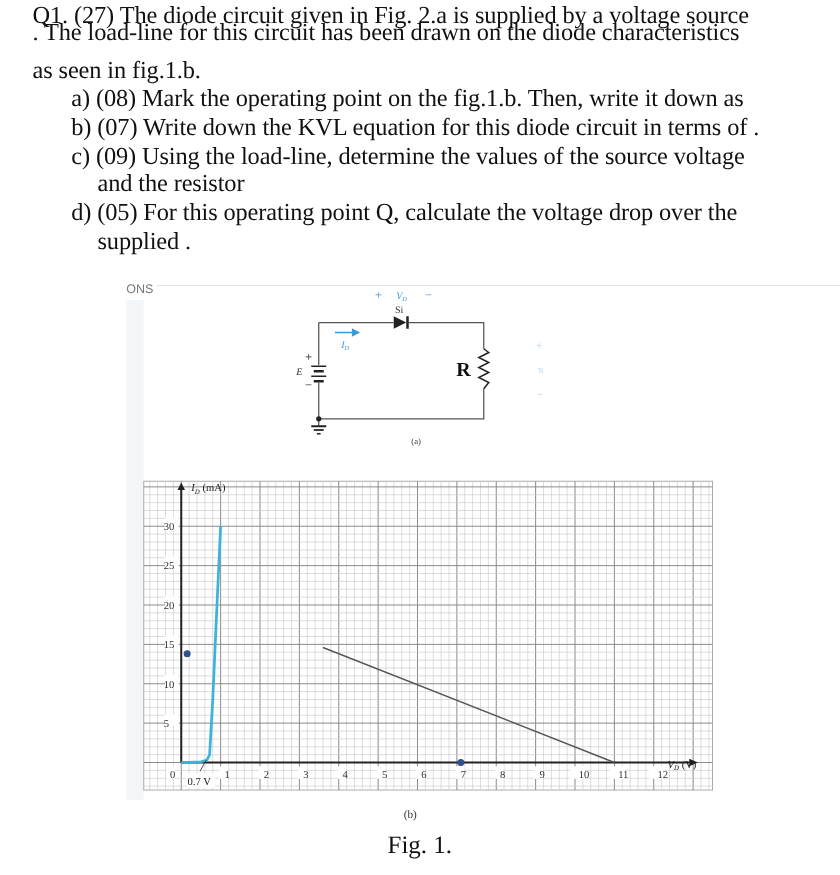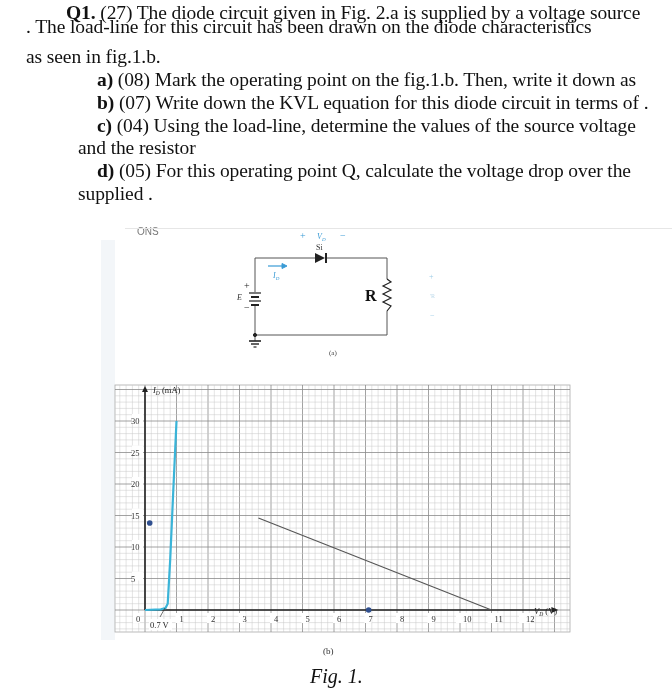--- a/index.html
+++ b/index.html
@@ -1,45 +1,45 @@
 <!DOCTYPE html>
 <html><head>
 <meta charset="utf-8">
 <style>
   html, body { margin:0; padding:0; background:#ffffff; }
   body { width:672px; height:700px; position:relative; overflow:hidden;
          font-family:"Liberation Serif", "DejaVu Serif", serif; color:#111; }
   .question { position:absolute; left:0; top:0; width:672px; }
   .line { position:absolute; font-size:19.5px; line-height:22px; white-space:nowrap; letter-spacing:-0.1px; }
-  .bold { font-weight:bold;margin-left:40px; }
-  .ons { position:absolute; left:101px; top:226px; font-family:"Liberation Sans", sans-serif; font-size:10px; color:#777;margin-left:36px; }
+  .bold { font-weight:normal; }
+  .ons { position:absolute; left:101px; top:226px; font-family:"Liberation Sans", sans-serif; font-size:10px; color:#777; }
   .ons-rule { position:absolute; left:125px; top:228px; width:547px; height:1px; background:#e6e6e6; }
   .side-shade { position:absolute; left:101px; top:240px; width:14px; height:400px; background:#f3f6f9; }
   .fig-b { position:absolute; left:323px; top:646px; font-size:9px; color:#333; }
-  .fig-cap { position:absolute; left:310px; top:665px; font-size:20px; color:#111;font-style:italic; }
+  .fig-cap { position:absolute; left:310px; top:665px; font-size:20px; color:#111; }
 </style>
 </head>
 <body>
 
 <div class="question">
   <div class="line" style="left:26px;top:2px;">
     <span class="bold">Q1.</span>
     <span>(27)</span><span> The diode circuit given in Fig. 2.a is supplied by a voltage source</span>
   </div>
   <div class="line" style="left:26px;top:16px;">. The load-line for this circuit has been drawn on the diode characteristics</div>
   <div class="line" style="left:26px;top:46px;">as seen in fig.1.b.</div>
 
   <div class="line" style="left:57px;top:69px;">
     <span class="bold">a)</span><span> (08) Mark the operating point on the fig.1.b. Then, write it down as</span>
   </div>
   <div class="line" style="left:57px;top:92px;">
     <span class="bold">b)</span><span> (07) Write down the KVL equation for this diode circuit in terms of .</span>
   </div>
   <div class="line" style="left:57px;top:115px;">
-    <span class="bold">c)</span><span> (04) Using the load-line, determine the values of the source voltage</span>
+    <span class="bold">c)</span><span> (09) Using the load-line, determine the values of the source voltage</span>
   </div>
   <div class="line" style="left:78px;top:137px;">and the resistor</div>
   <div class="line" style="left:57px;top:160px;">
     <span class="bold">d)</span><span> (05) For this operating point Q, calculate the voltage drop over the</span>
   </div>
   <div class="line" style="left:78px;top:183px;">supplied .</div>
 </div>
 
 <div class="side-shade"></div>
 <div class="ons">ONS</div>

